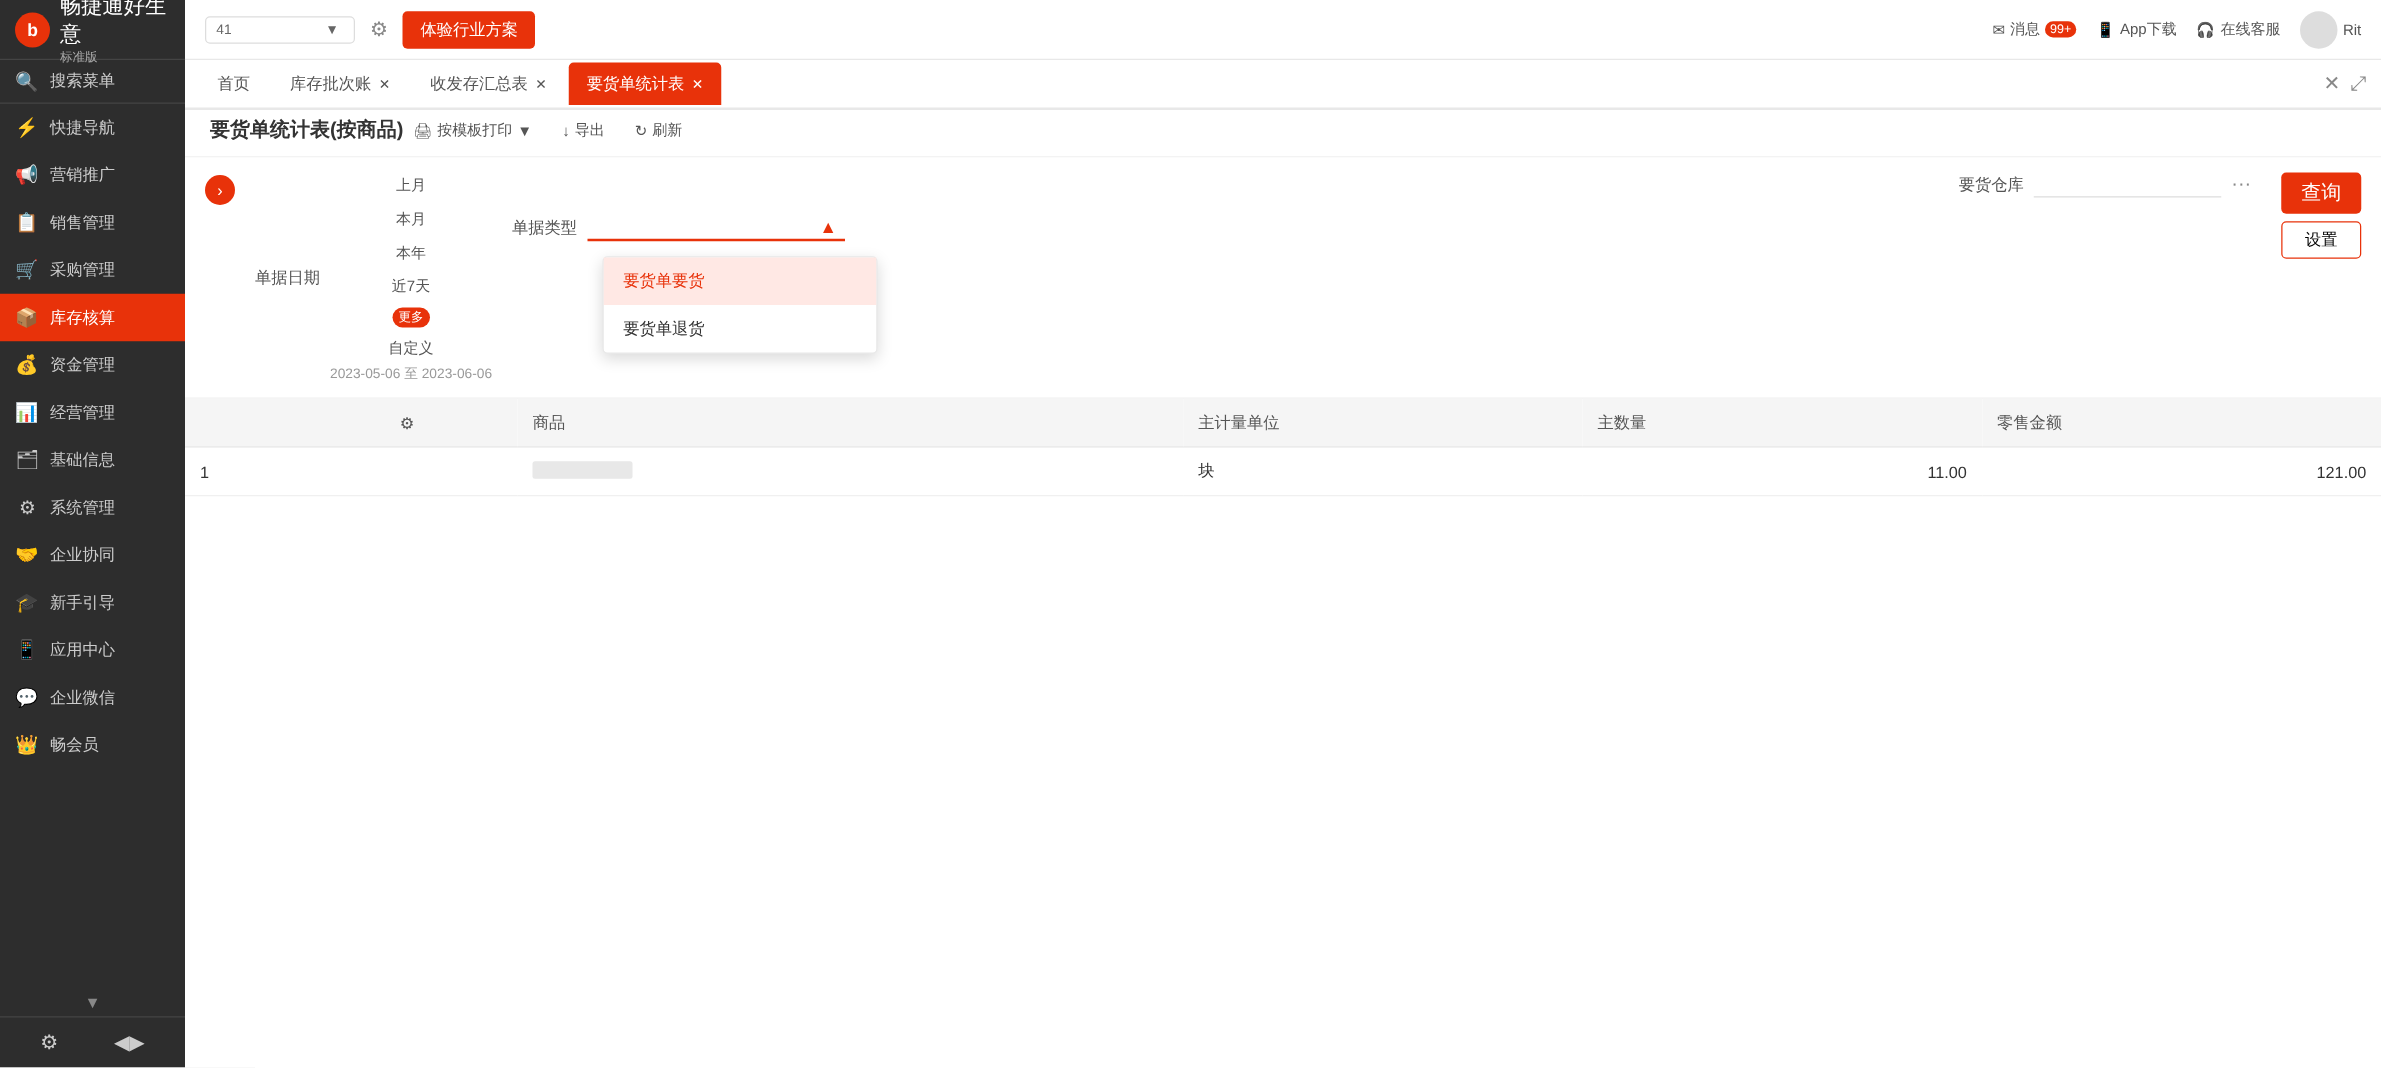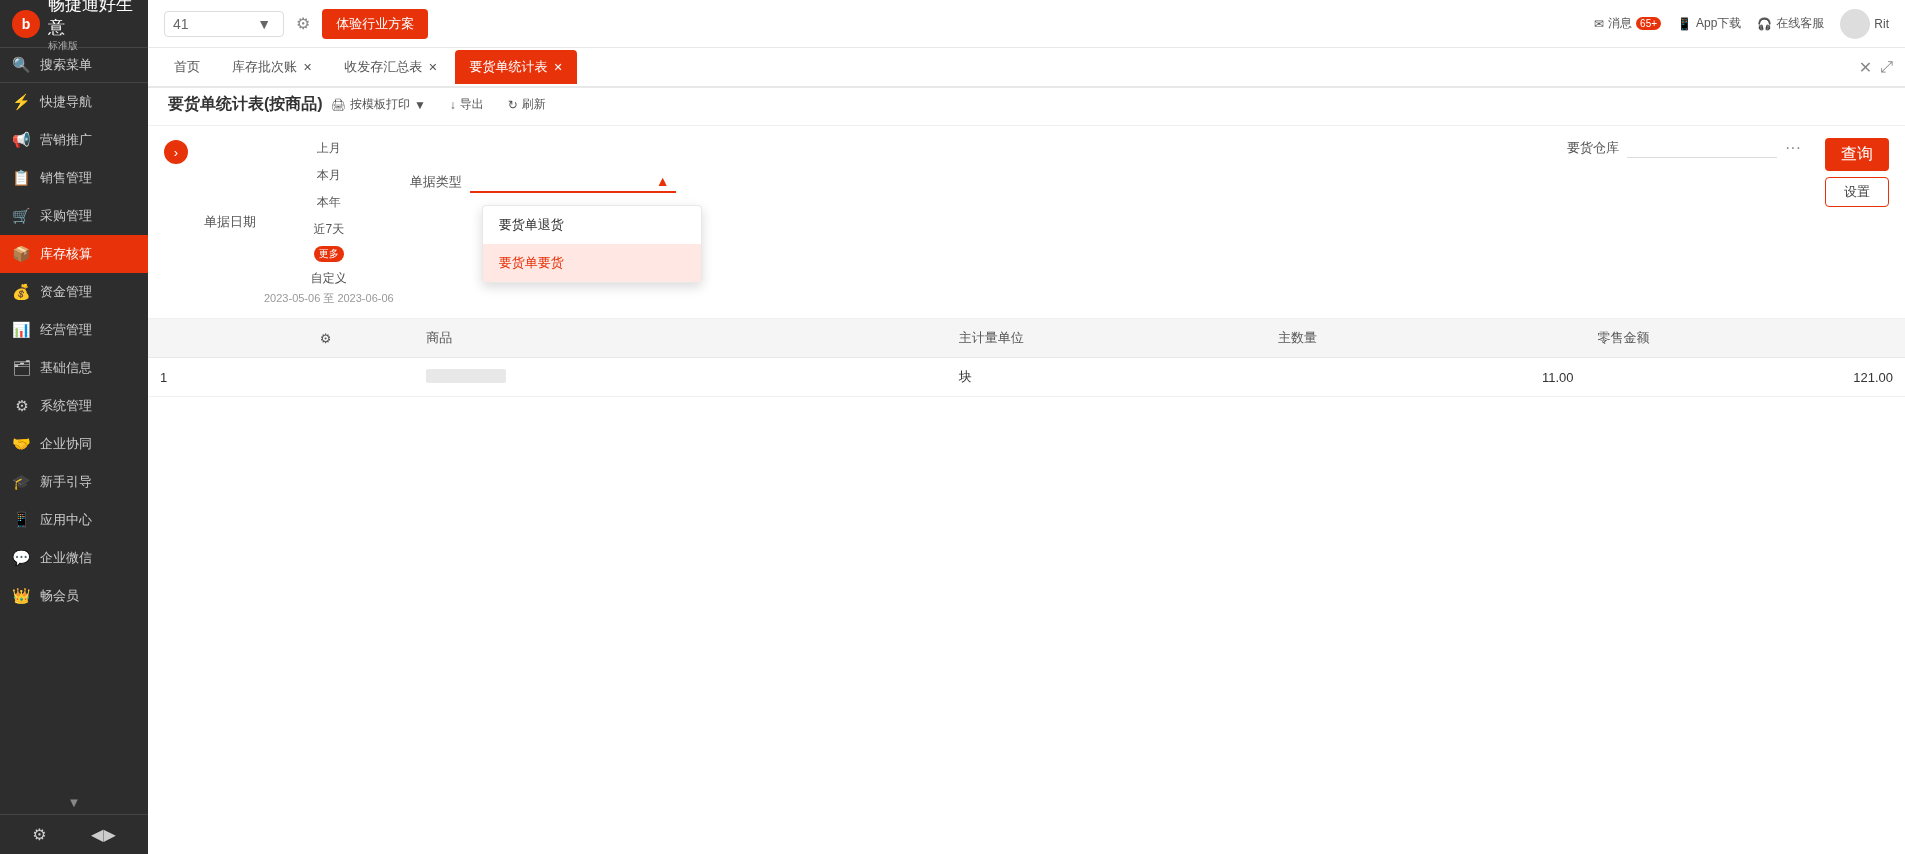--- a/index.html
+++ b/index.html
@@ -96,21 +96,21 @@
       flex-shrink: 0;
       justify-content: space-between;
     }
     .topbar-left { display: flex; align-items: center; gap: 12px; }
     .topbar-selector {
       display: flex;
       align-items: center;
       border: 1px solid #ddd;
       border-radius: 4px;
       padding: 4px 8px;
-      font-size: 14px;
+      font-size: 11px;
       color: #666;
       cursor: pointer;
       min-width: 120px;
     }
     .topbar-selector span { margin-right: 4px; }
     .topbar-gear { color: #888; cursor: pointer; font-size: 16px; }
     .topbar-trial-btn {
       background: #e8320a;
       color: white;
       border: none;
@@ -267,21 +267,21 @@
       background: #e8320a;
       color: white;
       border: none;
       padding: 6px 16px;
       border-radius: 4px;
       cursor: pointer;
       font-size: 16px;
     }
     .filter-settings-btn {
       background: white;
-      color: #404040;
+      color: #000000;
       border: 1px solid #e8320a;
       padding: 5px 14px;
       border-radius: 4px;
       cursor: pointer;
       font-size: 13px;
     }
     .filter-actions-col { display: flex; flex-direction: column; gap: 6px; margin-left: 8px; }
 
     
     .table-container { padding: 0 0 60px; position: relative; }
@@ -416,21 +416,21 @@
         <span style="flex:1"></span>
         <span>▼</span>
       </div>
       <span class="topbar-gear">⚙</span>
       <button class="topbar-trial-btn">体验行业方案</button>
     </div>
     <div class="topbar-right">
       <div class="topbar-badge-item">
         <span>✉</span>
         <span>消息</span>
-        <span class="topbar-badge">65+</span>
+        <span class="topbar-badge">99+</span>
       </div>
       <div class="topbar-badge-item">
         <span>📱</span>
         <span>App下载</span>
       </div>
       <div class="topbar-badge-item">
         <span>🎧</span>
         <span>在线客服</span>
       </div>
       <div class="topbar-badge-item">
@@ -506,25 +506,25 @@
       <div class="filter-type-group" style="position:relative;margin-top:33px;">
         <div style="display:flex;align-items:center;gap:8px;">
           <span class="filter-label">单据类型</span>
           <div class="filter-type-selector">
             <input class="filter-type-input" type="text" value="" style="width: 180px;">
             <span class="filter-type-arrow">▲</span>
           </div>
         </div>
 
         <div class="dropdown-menu" style="left:72px; top:34px;">
+          <div class="dropdown-item selected">
+            <span>要货单要货</span>
+          </div>
           <div class="dropdown-item">
             <span>要货单退货</span>
-          </div>
-          <div class="dropdown-item selected">
-            <span>要货单要货</span>
           </div>
         </div>
       </div>
 
       <div class="filter-warehouse-group">
         <span class="filter-label">要货仓库</span>
         <div class="filter-warehouse-selector">
           <input class="filter-warehouse-input" type="text" placeholder="" style="width: 130px;">
         </div>
         <span class="filter-more">···</span>

